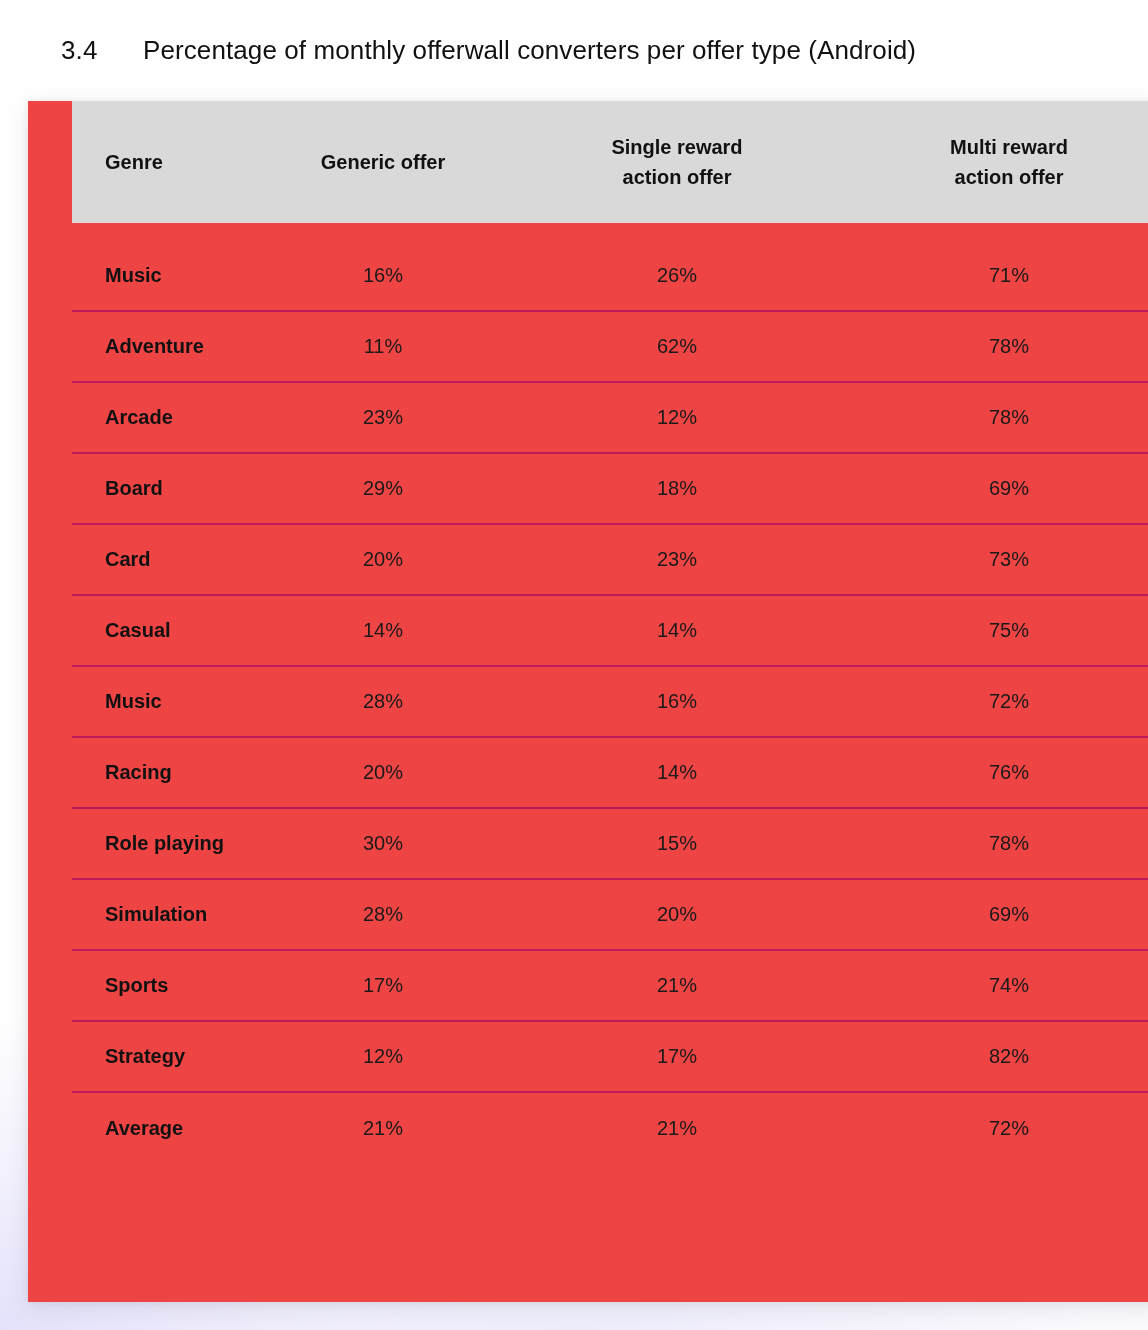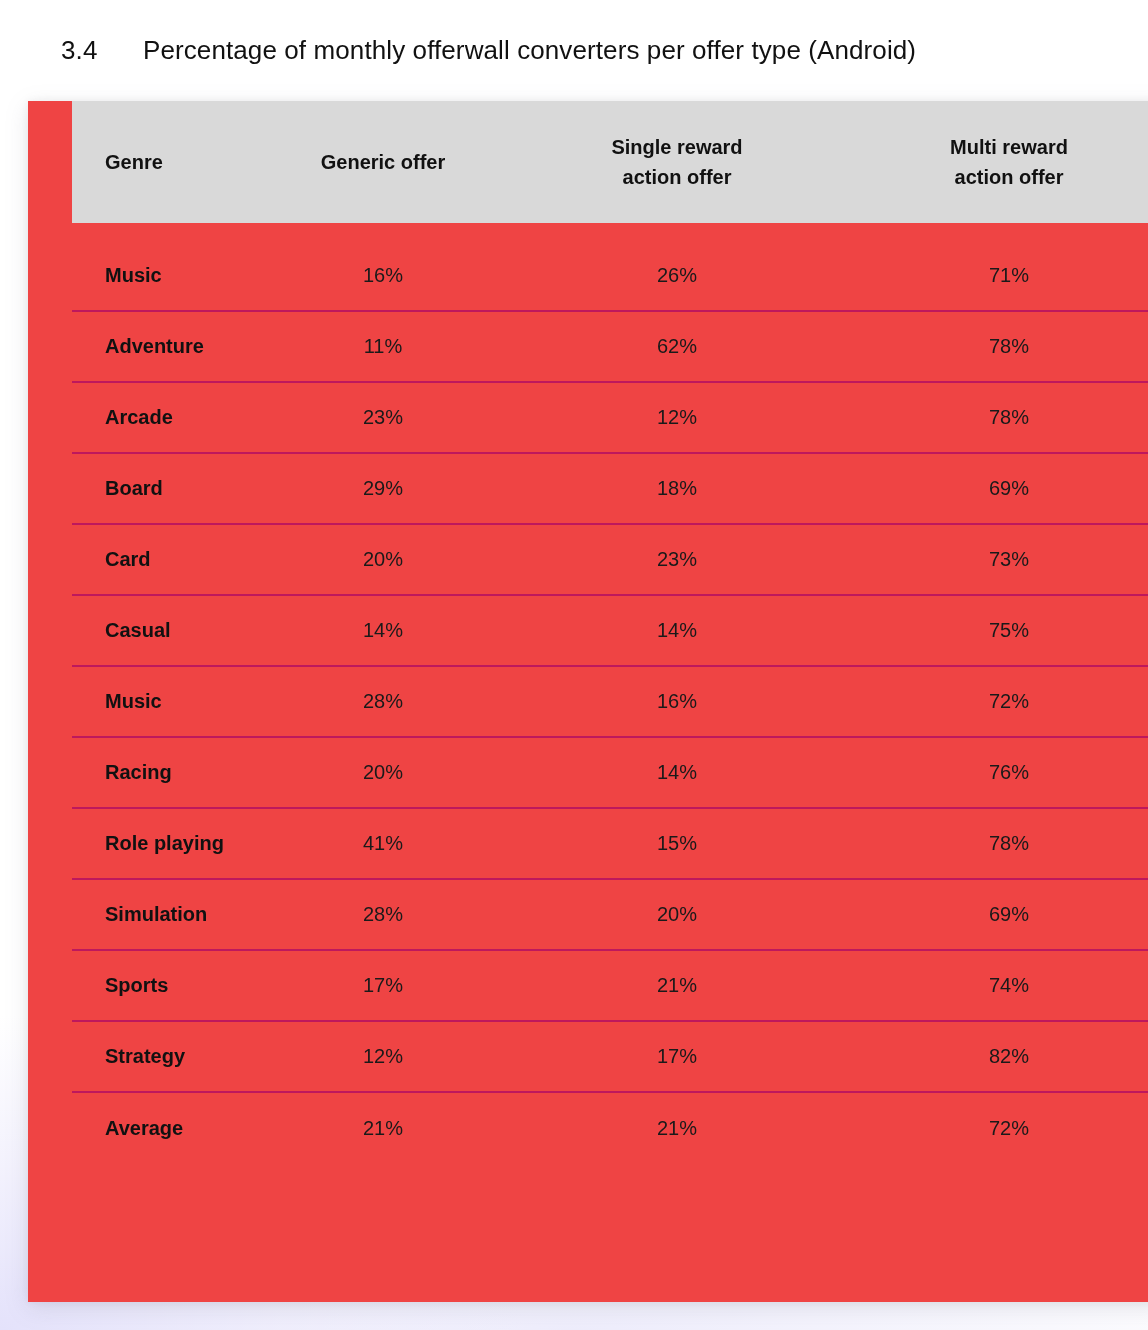--- a/index.html
+++ b/index.html
@@ -145,21 +145,21 @@
           <td class="val">72%</td>
         </tr>
         <tr>
           <td class="genre">Racing</td>
           <td class="val">20%</td>
           <td class="val">14%</td>
           <td class="val">76%</td>
         </tr>
         <tr>
           <td class="genre">Role playing</td>
-          <td class="val">41%</td>
+          <td class="val">30%</td>
           <td class="val">15%</td>
           <td class="val">78%</td>
         </tr>
         <tr>
           <td class="genre">Simulation</td>
           <td class="val">28%</td>
           <td class="val">20%</td>
           <td class="val">69%</td>
         </tr>
         <tr>

